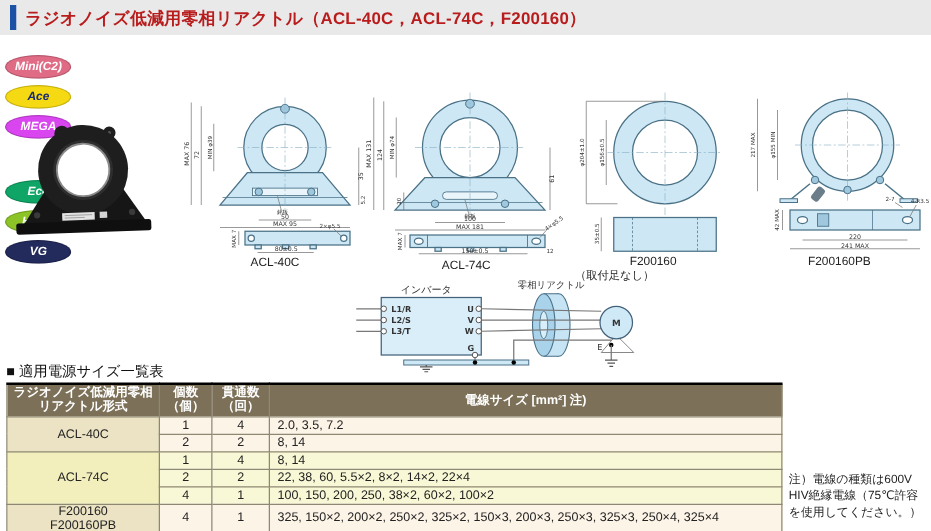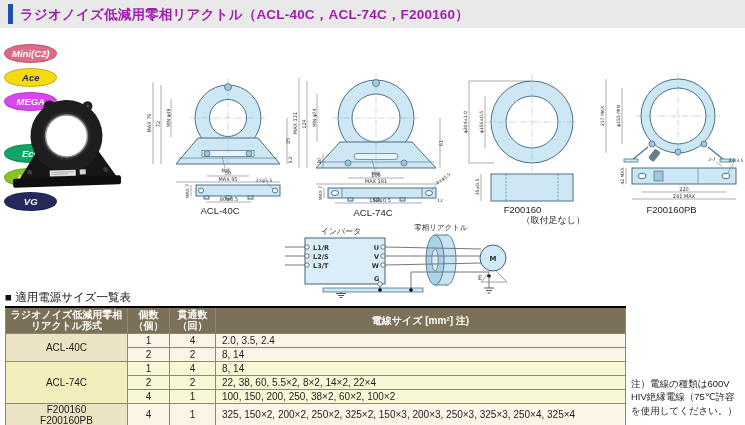--- a/index.html
+++ b/index.html
@@ -2,39 +2,39 @@
 <html><head>
 <meta charset="utf-8">
 <style>
   * { margin:0; padding:0; box-sizing:border-box; }
   body { font-family:"Liberation Sans","DejaVu Sans",sans-serif; background:#fff; }
   .page { position:relative; width:745px; height:425px; background:#fff; overflow:hidden; }
 
   
   .title-bar { position:absolute; left:0; top:4; width:745px; height:28px; background:#e9e9e9; }
   .title-accent { position:absolute; left:8px; top:4px; width:5px; height:20px; }
-  .page-title { position:absolute; left:20px; top:6px; font-size:13.5px; font-weight:bold; color:#a21caf; letter-spacing:0.2px; }
+  .page-title { position:absolute; left:20px; top:6px; font-size:13.5px; font-weight:bold; color:#b91c1c; letter-spacing:0.2px; }
 
   
   .badges { position:absolute; left:4px; top:44px; display:flex; gap:5px;flex-direction:column; }
   .badge { height:19px; min-width:37px; padding:0 7px; border-radius:50%/50%; display:flex; align-items:center; justify-content:center;
            font-size:9.5px; font-weight:bold; color:#fff; border:1px solid rgba(0,0,0,0.18); font-style:italic; }
   .badge.dark-text { color:#1a2a6e; }
 
   
   .dwg { position:absolute; }
   .dwg text { font-family:"DejaVu Sans",sans-serif; fill:#333; }
   .body-shape { fill:#cde7f5; stroke:#4a7186; stroke-width:1; }
   .hole { fill:#fff; stroke:#4a7186; stroke-width:1; }
   .dimline { stroke:#777; stroke-width:0.6; fill:none; }
   .cl { stroke:#8ab0c4; stroke-width:0.5; stroke-dasharray:6 2 1.5 2; }
   .dim-t { font-size:5px; fill:#333; }
   .dim-s { font-size:4.5px; fill:#333; }
   .dwg-name { position:absolute; text-align:center; font-size:9.5px; color:#222; }
-  .dwg-sub { position:absolute; text-align:right; font-size:9px; color:#222; }
+  .dwg-sub { position:absolute; text-align:left; font-size:9px; color:#222; }
 
   
   .section-title { position:absolute; left:5px; top:290px; font-size:11.5px; font-weight:normal; color:#111;text-align:right; }
   table.spec { position:absolute; left:5px; top:306px; border-collapse:collapse; table-layout:fixed; width:620px;
                font-size:10px; color:#222; border-top:2px solid #000; border-bottom:3px solid #000; }
   table.spec th, table.spec td { border:1px solid #8d8872; padding:0 4px; }
   table.spec th { background:#7c7158; color:#fff; font-weight:bold; text-align:center; height:26px; line-height:1.15; font-size:10px; }
   table.spec td { height:14px; text-align:center; }
   table.spec td.wire { text-align:left; padding-left:6px; }
   .pre { white-space:pre-line; }
@@ -325,21 +325,21 @@
         <th class="pre">貫通数
 （回）</th>
         <th>電線サイズ [mm²] 注)</th>
       </tr>
     </thead>
     <tbody>
       <tr class="gA">
         <td class="mA" rowspan="2">ACL-40C</td>
         <td>1</td>
         <td>4</td>
-        <td class="wire">2.0, 3.5, 2.4</td>
+        <td class="wire">2.0, 3.5, 7.2</td>
       </tr>
       <tr class="gA">
         <td>2</td>
         <td>2</td>
         <td class="wire">8, 14</td>
       </tr>
       <tr class="gB">
         <td class="mB" rowspan="3">ACL-74C</td>
         <td>1</td>
         <td>4</td>

